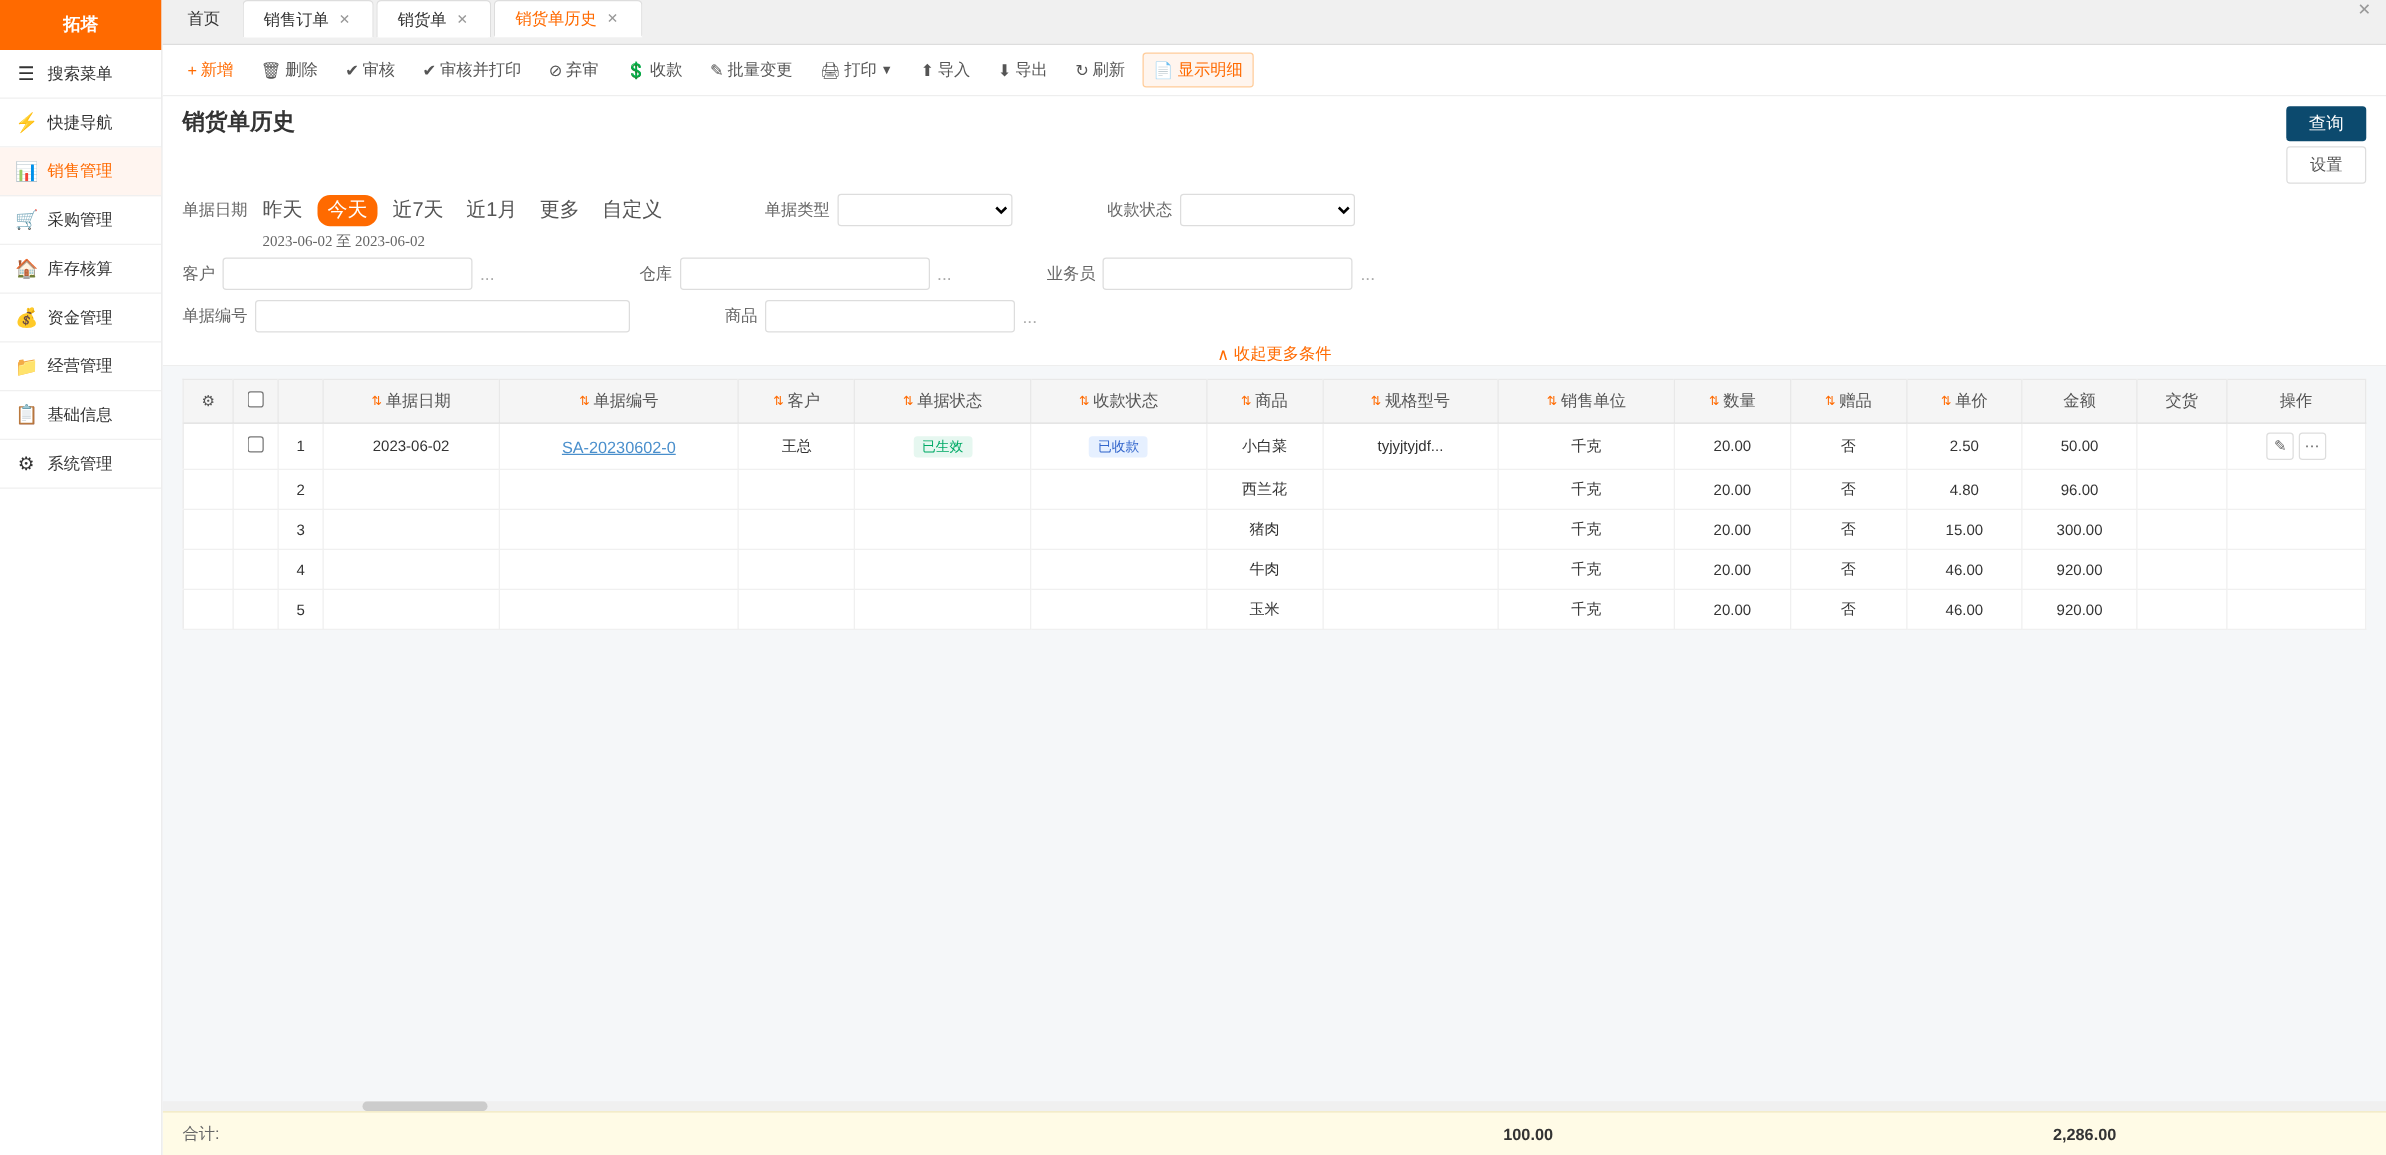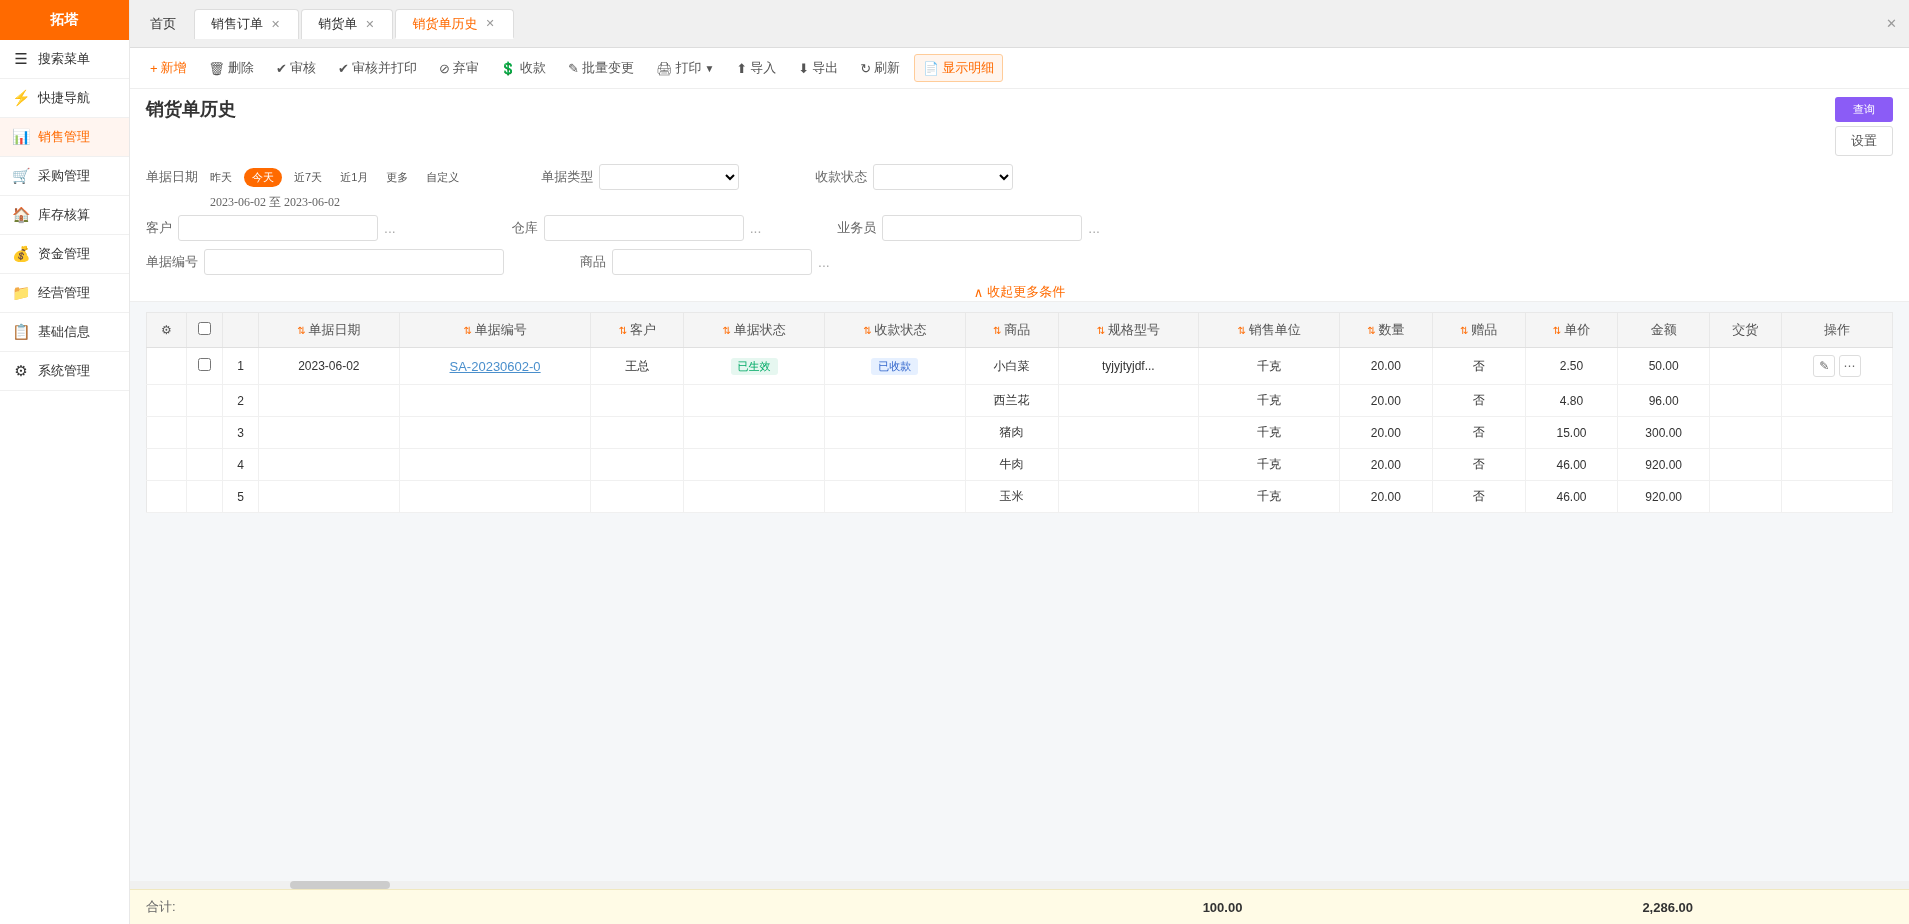--- a/index.html
+++ b/index.html
@@ -40,24 +40,24 @@
     .main {
       flex: 1;
       display: flex;
       flex-direction: column;
       overflow: hidden;
     }
 
     
     .tab-bar {
       display: flex;
-      align-items: center;
+      align-items: flex-start;
       background: #f0f0f0;
       border-bottom: 1px solid #ddd;
-      height: 48px;
+      height: 36px;
       padding: 0 4px;
       gap: 2px;
       flex-shrink: 0;
     }
     .tab {
       padding: 0 16px;
       height: 30px;
       display: flex;
       align-items: center;
       gap: 6px;
@@ -158,21 +158,21 @@
       border-radius: 3px;
       padding: 3px 8px;
       font-size: 12px;
       min-width: 140px;
       height: 26px;
       background: #fff;
     }
     .date-btn {
       padding: 2px 6px;
       cursor: pointer;
-      font-size: 11px;
+      font-size: 16px;
       color: #555;
       border-radius: 3px;
     }
     .date-btn.active {
       background: #ff6a00;
       color: #fff;
       border-radius: 10px;
       padding: 2px 8px;
     }
     .filter-dots {
@@ -184,27 +184,27 @@
       display: flex;
       align-items: center;
       gap: 4px;
       color: #ff6a00;
       cursor: pointer;
       font-size: 12px;
       justify-content: center;
       margin-top: 4px;
     }
     .query-btn {
-      background: #8b5cf6;
+      background: #0c4a6e;
       color: #fff;
       border: none;
       border-radius: 3px;
       padding: 5px 18px;
       cursor: pointer;
-      font-size: 11px;
+      font-size: 14px;
     }
     .set-btn {
       border: 1px solid #ddd;
       background: #fff;
       color: #555;
       border-radius: 3px;
       padding: 5px 12px;
       cursor: pointer;
       font-size: 13px;
     }

